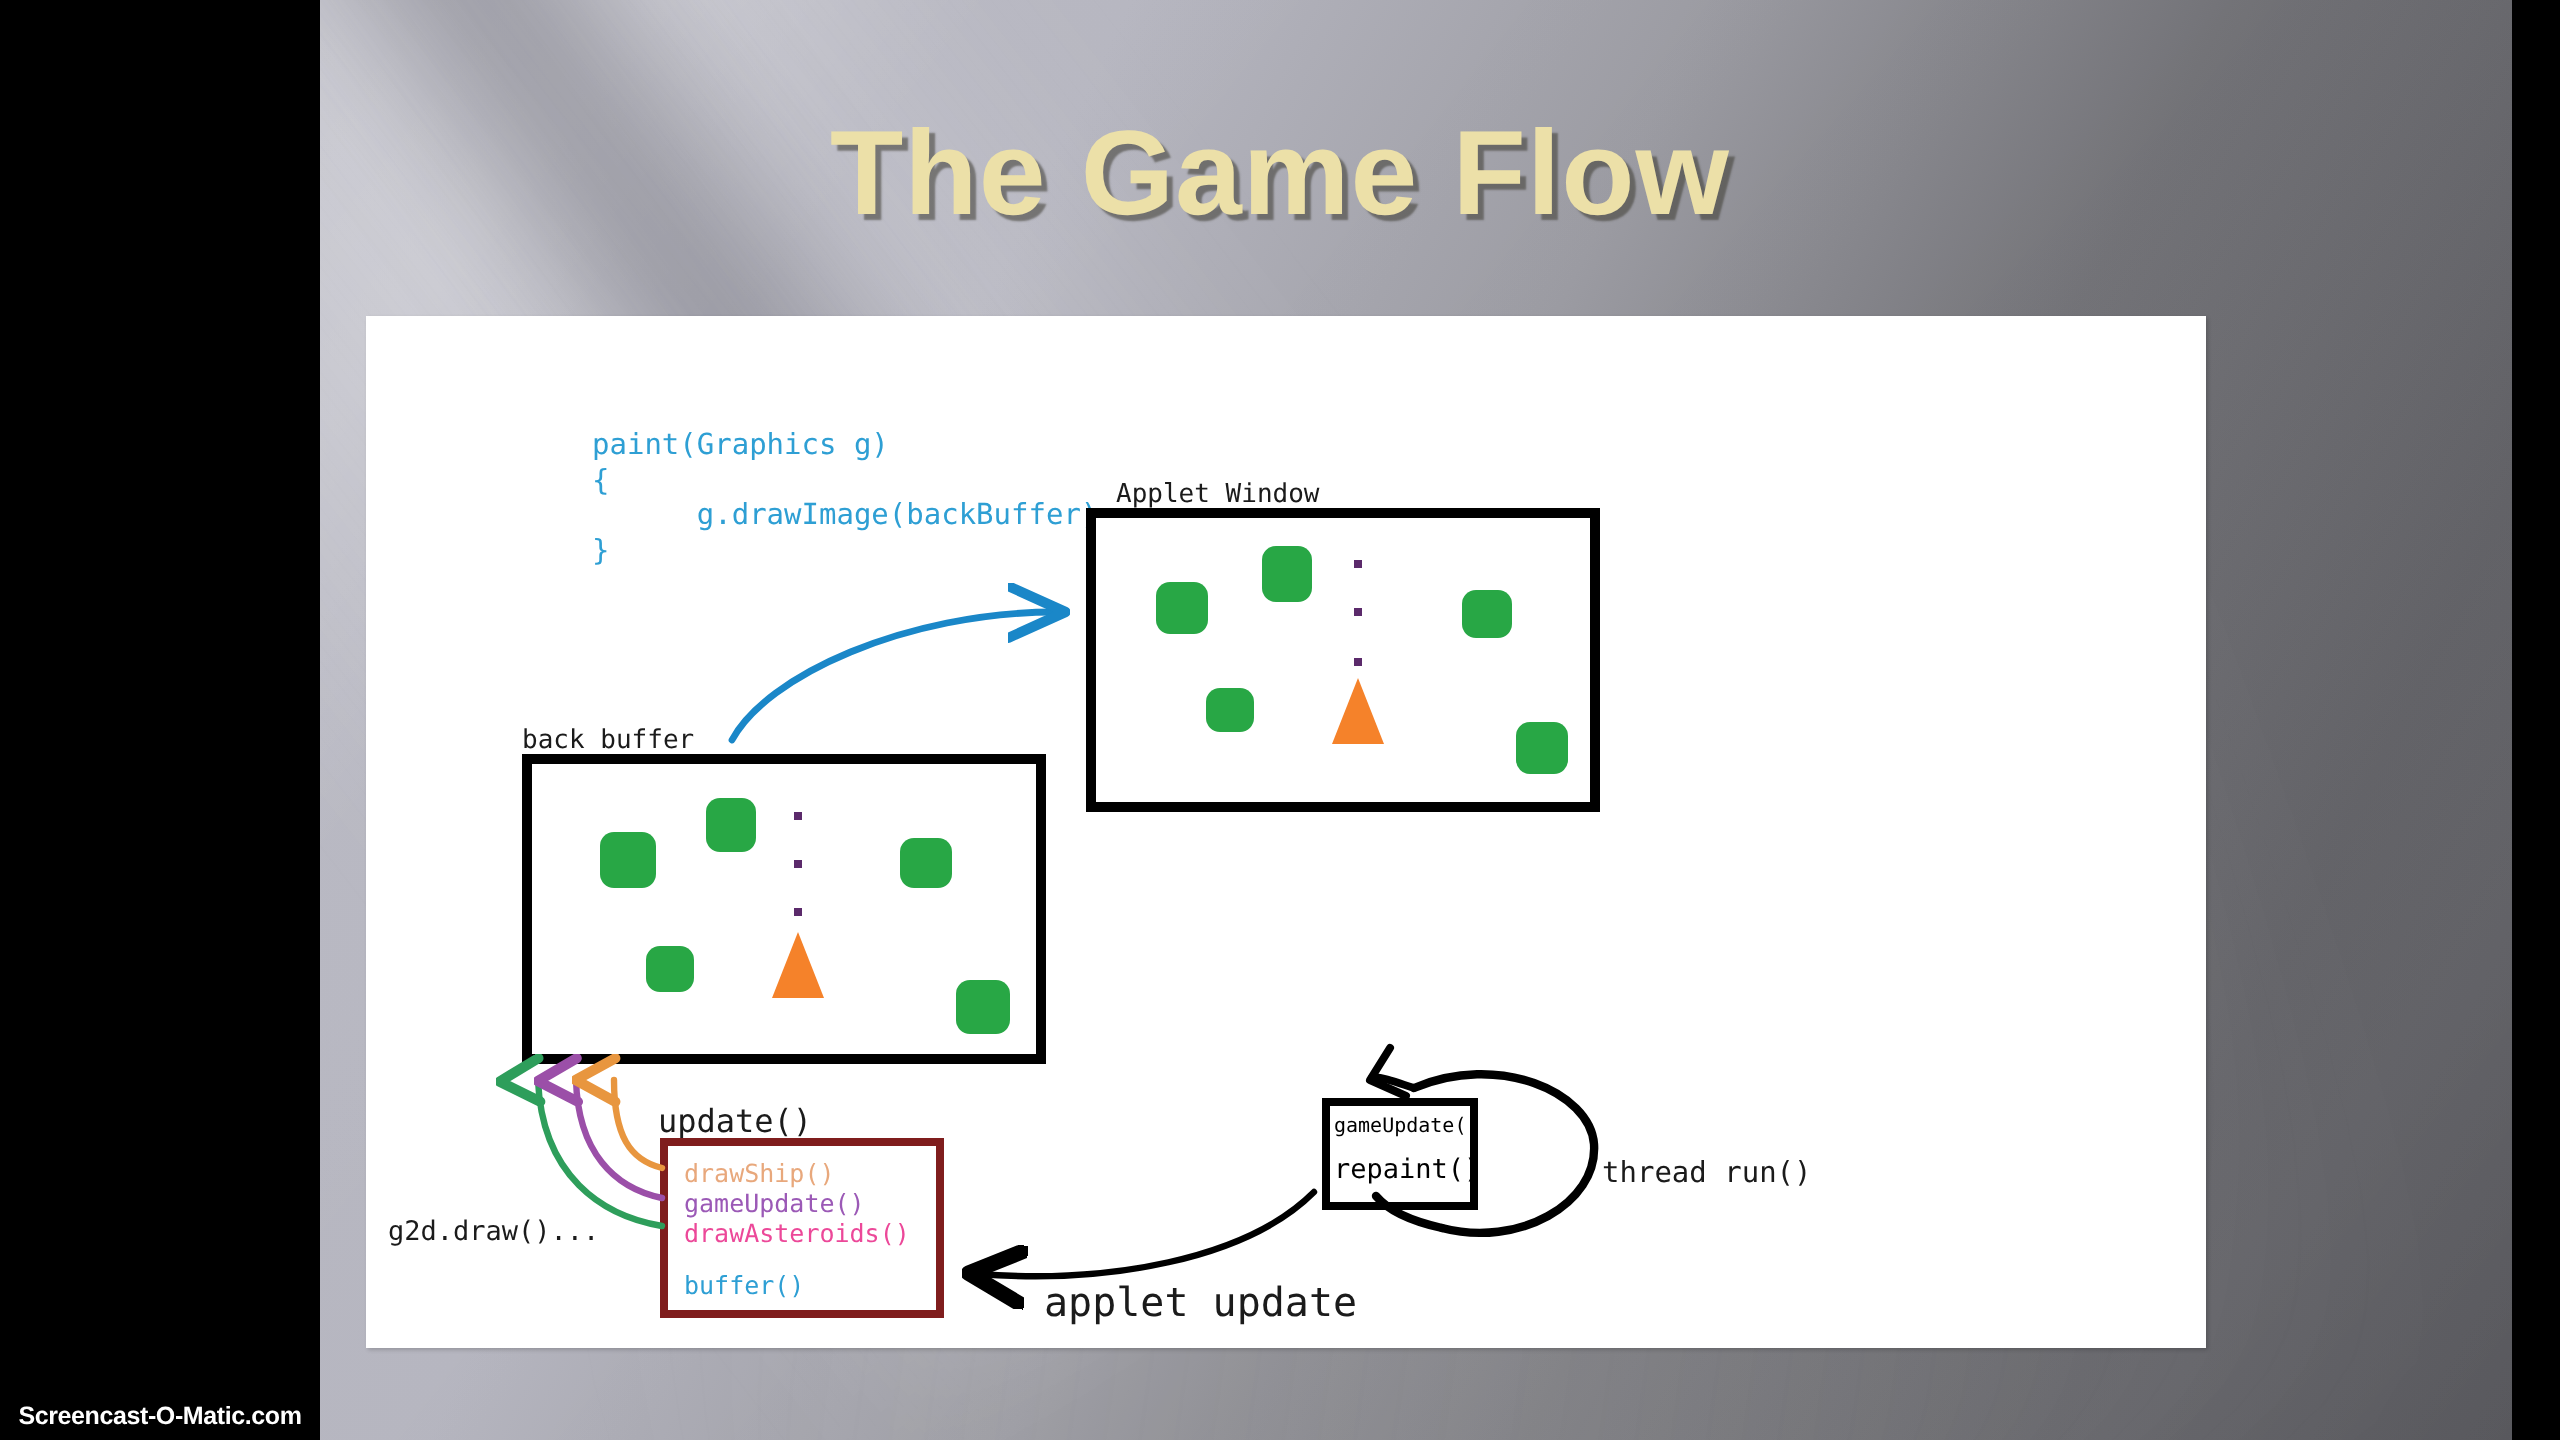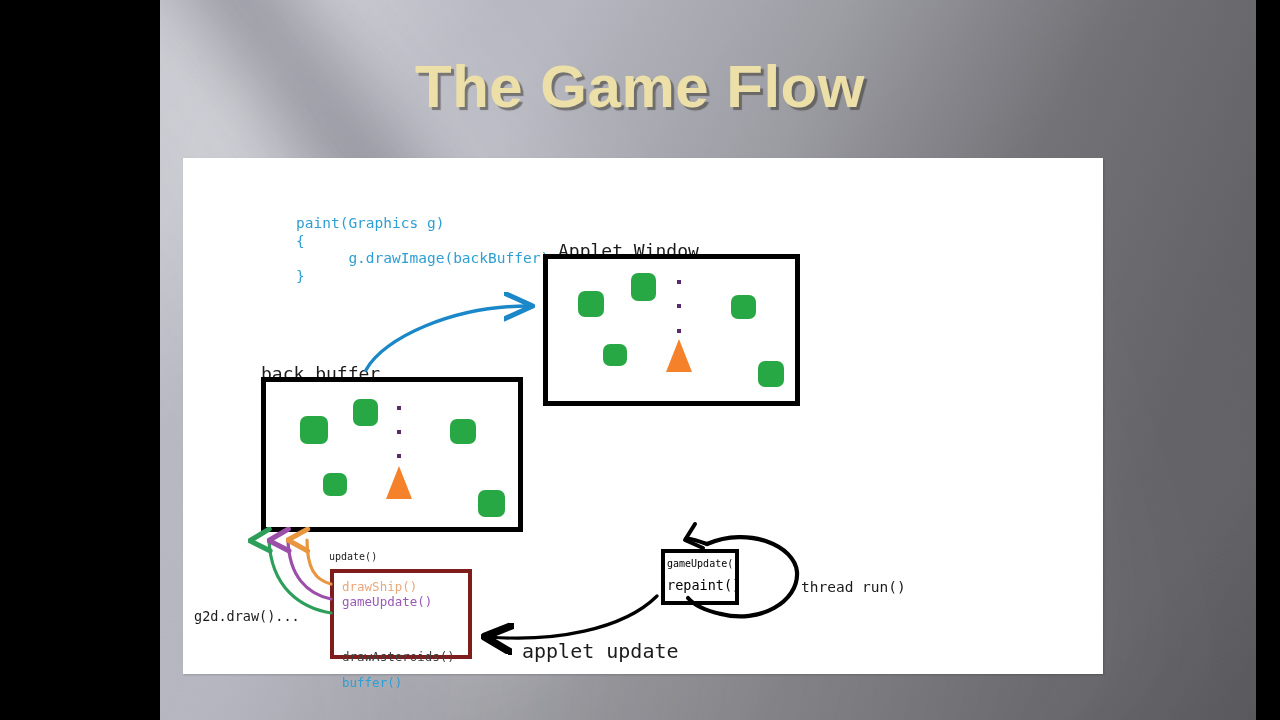--- a/index.html
+++ b/index.html
@@ -89,21 +89,21 @@
     font-size: 14.5px;
     line-height: 17.5px;
     color: #2e9fd4;
     white-space: pre;
   }
 
   
   .winlabel {
     position: absolute;
     font-family: "DejaVu Sans Mono", "Liberation Mono", monospace;
-    font-size: 18px;
+    font-size: 13px;
     color: #1b1b1b;
     white-space: nowrap;
   }
   .gamewin {
     position: absolute;
     background: #ffffff;
     border: 5px solid #000000;
     box-sizing: border-box;
   }
   .asteroid {
@@ -122,21 +122,21 @@
     position: absolute;
     width: 4px; height: 4px;
     background: #5b2a6b;
   }
 
   
   #update-label {
     position: absolute;
     left: 146px; top: 393px;
     font-family: "DejaVu Sans Mono", "Liberation Mono", monospace;
-    font-size: 10px;
+    font-size: 16px;
     color: #1b1b1b;
   }
   #update-box {
     position: absolute;
     left: 147px; top: 411px;
     width: 142px; height: 90px;
     background: #fff;
     border: 4px solid #7f1d1d;
     box-sizing: border-box;
     padding: 6px 0 0 8px;
@@ -264,21 +264,21 @@
         <div class="bullet" style="left:131px; top:24px;"></div>
         <div class="bullet" style="left:131px; top:48px;"></div>
         <div class="bullet" style="left:131px; top:72px;"></div>
         <div class="ship" style="left:120px; top:84px; border-left-width:13px; border-right-width:13px; border-bottom-width:33px;"></div>
       </div>
 
       <div id="update-label">update()</div>
       <div id="update-box">
         <div class="line" style="color:#e8a87c;">drawShip()</div>
         <div class="line" style="color:#9b59b6;">gameUpdate()</div>
-        <div class="line" style="color:#404040;margin-top:40px;">drawAsteroids()</div>
+        <div class="line" style="color:#ec4899;">drawAsteroids()</div>
         <div class="gap"></div>
         <div class="line" style="color:#2e9fd4;">buffer()</div>
       </div>
       <div id="g2d-label">g2d.draw()...</div>
 
       <div id="gameupdate-box">
         <div class="gu1">gameUpdate()</div>
         <div class="gu2">repaint()</div>
       </div>
       <div id="thread-label">thread run()</div>
@@ -318,14 +318,15 @@
 
         <path d="M524,386 C566,368 612,388 614,414 C616,444 576,466 538,456" fill="none" stroke="#000" stroke-width="4.2" stroke-linecap="round"></path>
         <path d="M538,456 C520,452 510,446 505,440" fill="none" stroke="#000" stroke-width="4.2" stroke-linecap="round"></path>
         <path d="M520,390 L502,382 L512,366" fill="none" stroke="#000" stroke-width="4" stroke-linecap="round" stroke-linejoin="round"></path>
         <path d="M524,386 C512,382 506,380 503,381" fill="none" stroke="#000" stroke-width="4" stroke-linecap="round"></path>
       </svg>
 
     </div>
   </div>
 
+  <div id="watermark">Screencast-O-Matic.com</div>
 
 </div>
 
 </body></html>

